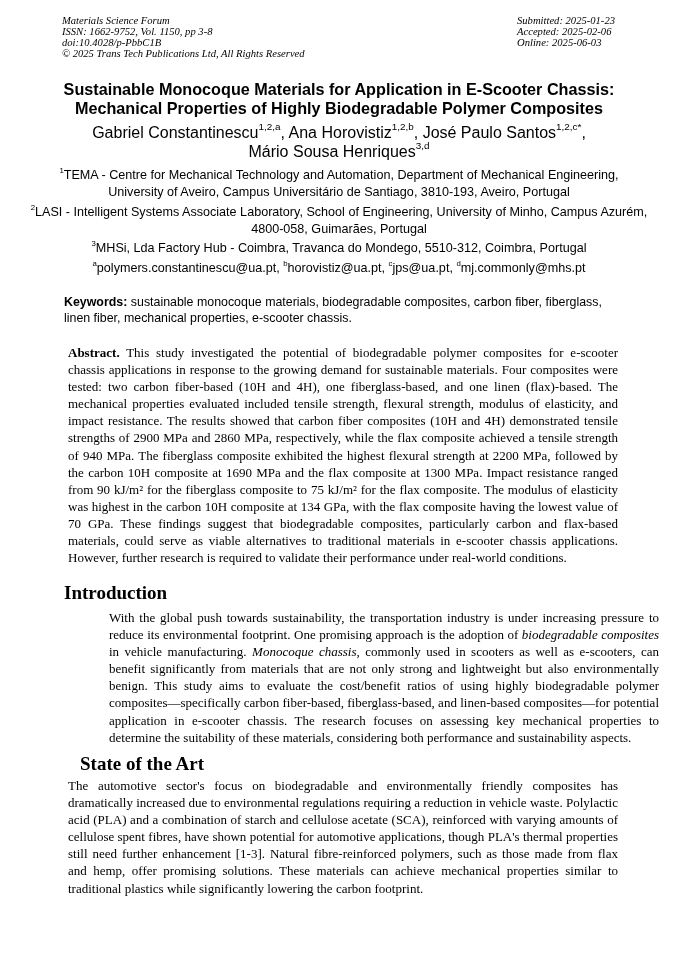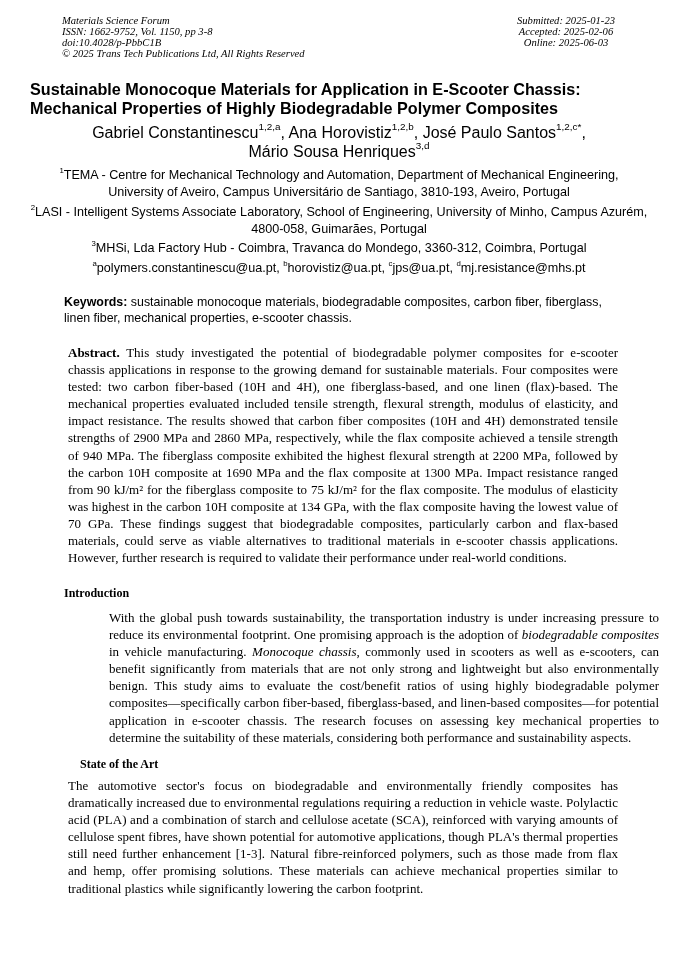--- a/index.html
+++ b/index.html
@@ -31,34 +31,35 @@
     white-space: nowrap;
   }
   .hdr-right {
     position: absolute;
     right: 63px;
     top: 15px;
     font-family: "Liberation Serif", serif;
     font-style: italic;
     font-size: 10.6px;
     line-height: 11px;
-    text-align: center;
+    text-align: left;
     white-space: nowrap;
   }
   .hdr-left div, .hdr-right div { display: block; }
 
   .title {
     position: absolute;
     left: 30px;
     width: 618px;
     top: 80px;
     font-family: "Liberation Sans", sans-serif;
     font-weight: bold;
     font-size: 16.2px;
     line-height: 19px;
+    text-align: center;
   }
   .authors {
     position: absolute;
     left: 30px;
     width: 618px;
     top: 124px;
     font-family: "Liberation Sans", sans-serif;
     font-size: 16px;
     line-height: 18.5px;
     text-align: center;
@@ -106,21 +107,21 @@
     text-align: justify;
     hyphens: none;
   }
   .abstract { top: 344px; }
   .abstract .abs-label { font-weight: bold; }
 
   .section-head {
     position: absolute;
     font-family: "Liberation Serif", serif;
     font-weight: bold;
-    font-size: 12px;
+    font-size: 19px;
     line-height: 16px;
     white-space: nowrap;
   }
   .intro-head { left: 64px; top: 585px; }
   .sota-head { left: 80px; top: 756px; }
 
   .intro-body { top: 609px; margin-left: 41px; }
   .sota-body  { top: 777px; }
 
   em { font-style: italic; }
@@ -157,25 +158,25 @@
     </div>
   </div>
 
   <div class="affil affil-1">
     <sup>1</sup><span>TEMA - Centre for Mechanical Technology and Automation, Department of Mechanical Engineering, University of Aveiro, Campus Universitário de Santiago, 3810-193, Aveiro, Portugal</span>
   </div>
   <div class="affil affil-2">
     <sup>2</sup><span>LASI - Intelligent Systems Associate Laboratory, School of Engineering, University of Minho, Campus Azurém, 4800-058, Guimarães, Portugal</span>
   </div>
   <div class="affil affil-3">
-    <sup>3</sup><span>MHSi, Lda Factory Hub - Coimbra, Travanca do Mondego, 3360-312, Coimbra, Portugal</span>
+    <sup>3</sup><span>MHSi, Lda Factory Hub - Coimbra, Travanca do Mondego, 5510-312, Coimbra, Portugal</span>
   </div>
 
   <div class="affil emails">
-    <sup>a</sup><span>polymers.constantinescu@ua.pt</span><span>, </span><sup>b</sup><span>horovistiz@ua.pt</span><span>, </span><sup>c</sup><span>jps@ua.pt</span><span>, </span><sup>d</sup><span>mj.resistance@mhs.pt</span>
+    <sup>a</sup><span>polymers.constantinescu@ua.pt</span><span>, </span><sup>b</sup><span>horovistiz@ua.pt</span><span>, </span><sup>c</sup><span>jps@ua.pt</span><span>, </span><sup>d</sup><span>mj.commonly@mhs.pt</span>
   </div>
 
   <div class="keywords">
     <span class="kw-label">Keywords:</span><span> sustainable monocoque materials, biodegradable composites, carbon fiber, fiberglass, linen fiber, mechanical properties, e-scooter chassis.</span>
   </div>
 
   <div class="body-text abstract">
     <span class="abs-label">Abstract.</span><span> This study investigated the potential of biodegradable polymer composites for e-scooter chassis applications in response to the growing demand for sustainable materials. Four composites were tested: two carbon fiber-based (10H and 4H), one fiberglass-based, and one linen (flax)-based. The mechanical properties evaluated included tensile strength, flexural strength, modulus of elasticity, and impact resistance. The results showed that carbon fiber composites (10H and 4H) demonstrated tensile strengths of 2900 MPa and 2860 MPa, respectively, while the flax composite achieved a tensile strength of 940 MPa. The fiberglass composite exhibited the highest flexural strength at 2200 MPa, followed by the carbon 10H composite at 1690 MPa and the flax composite at 1300 MPa. Impact resistance ranged from 90 kJ/m² for the fiberglass composite to 75 kJ/m² for the flax composite. The modulus of elasticity was highest in the carbon 10H composite at 134 GPa, with the flax composite having the lowest value of 70 GPa. These findings suggest that biodegradable composites, particularly carbon and flax-based materials, could serve as viable alternatives to traditional materials in e-scooter chassis applications. However, further research is required to validate their performance under real-world conditions.</span>
   </div>
 

